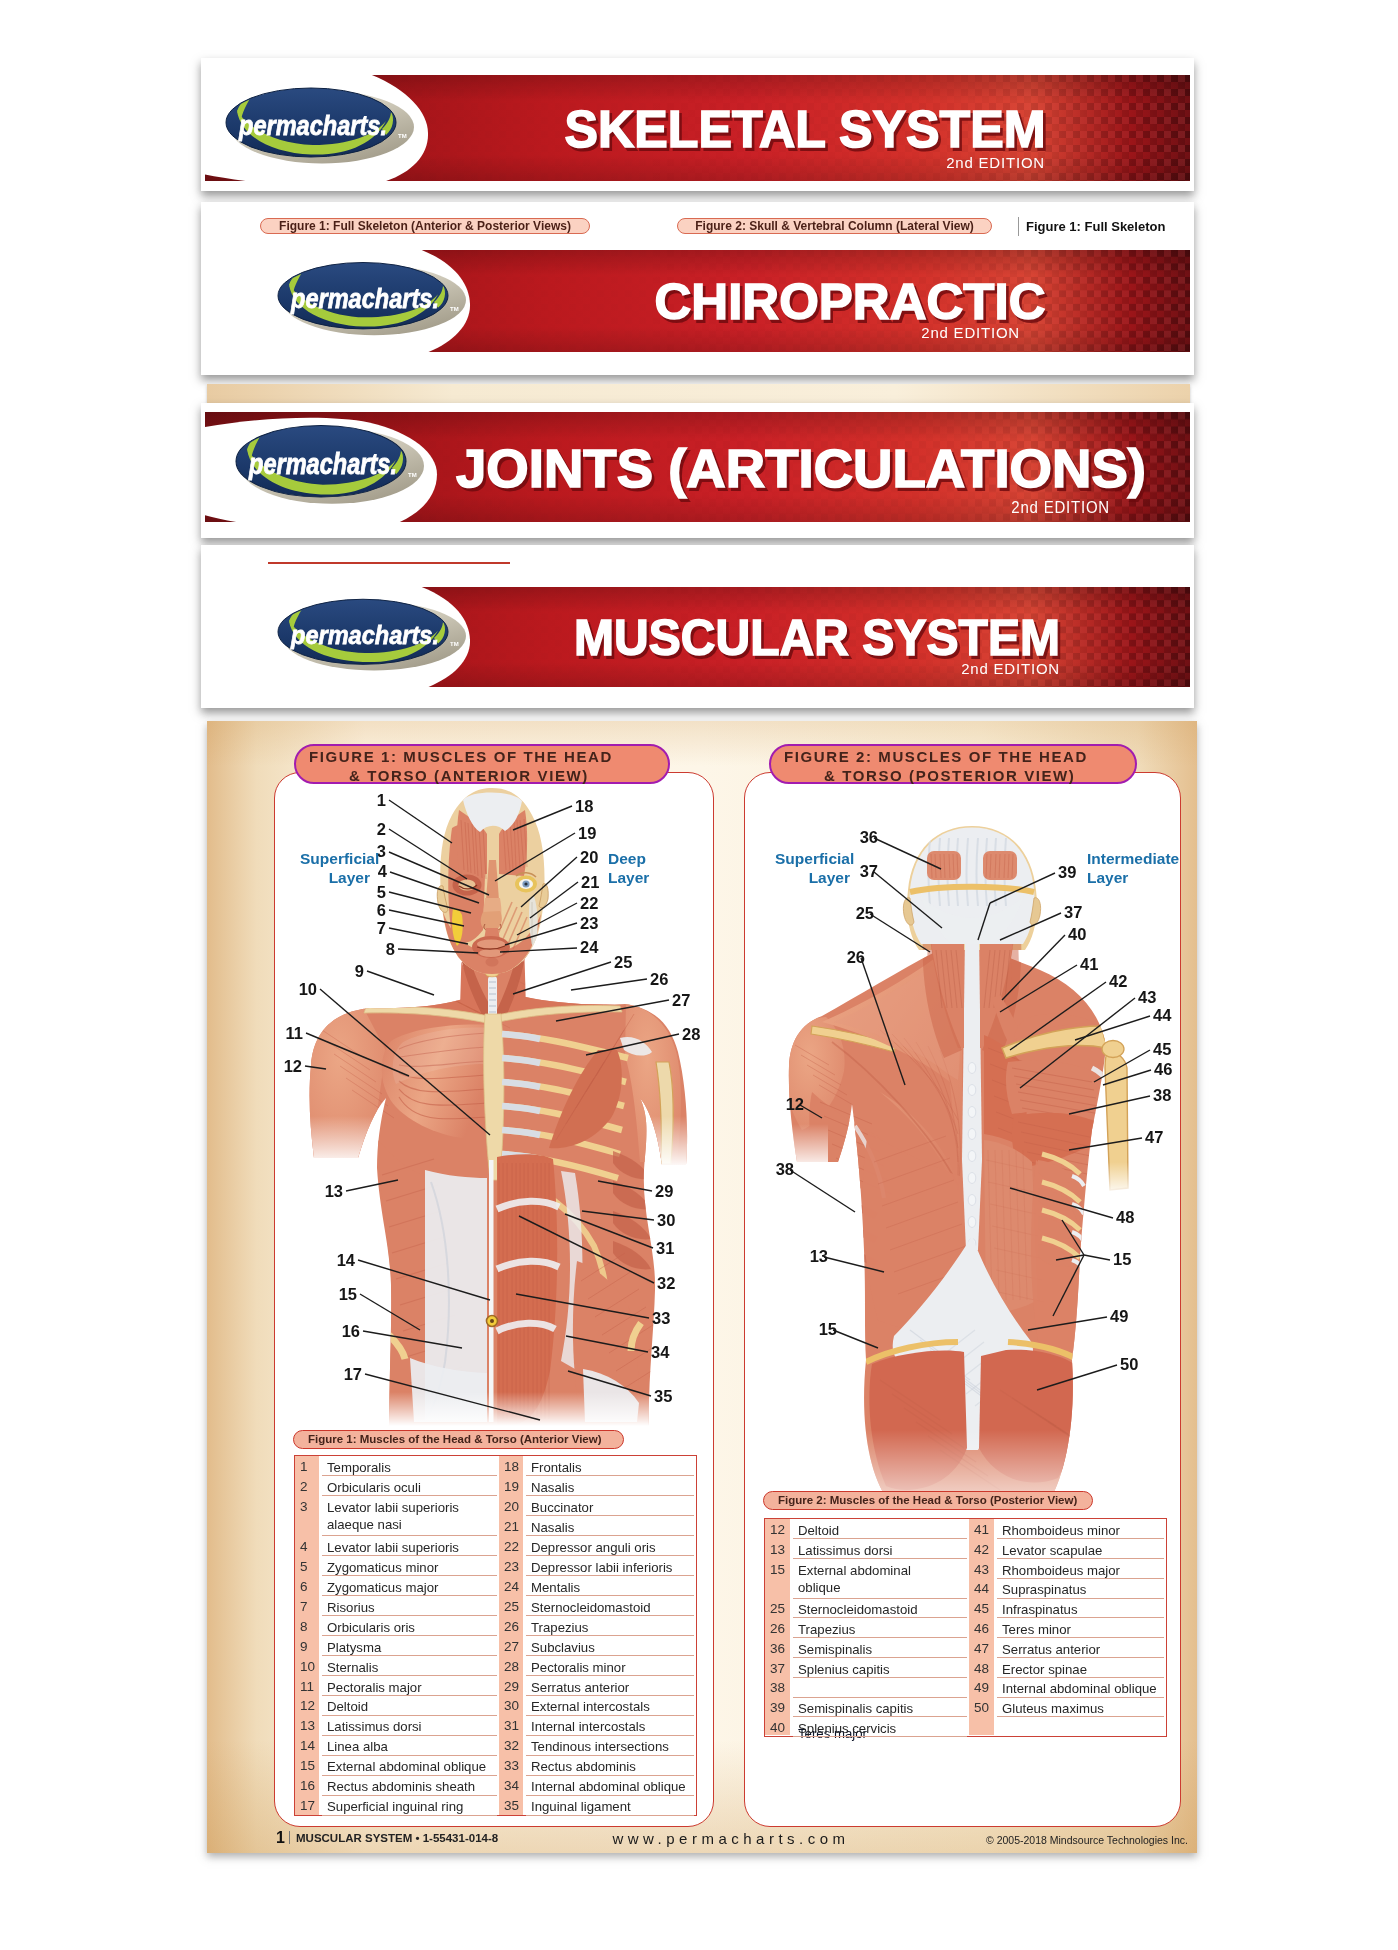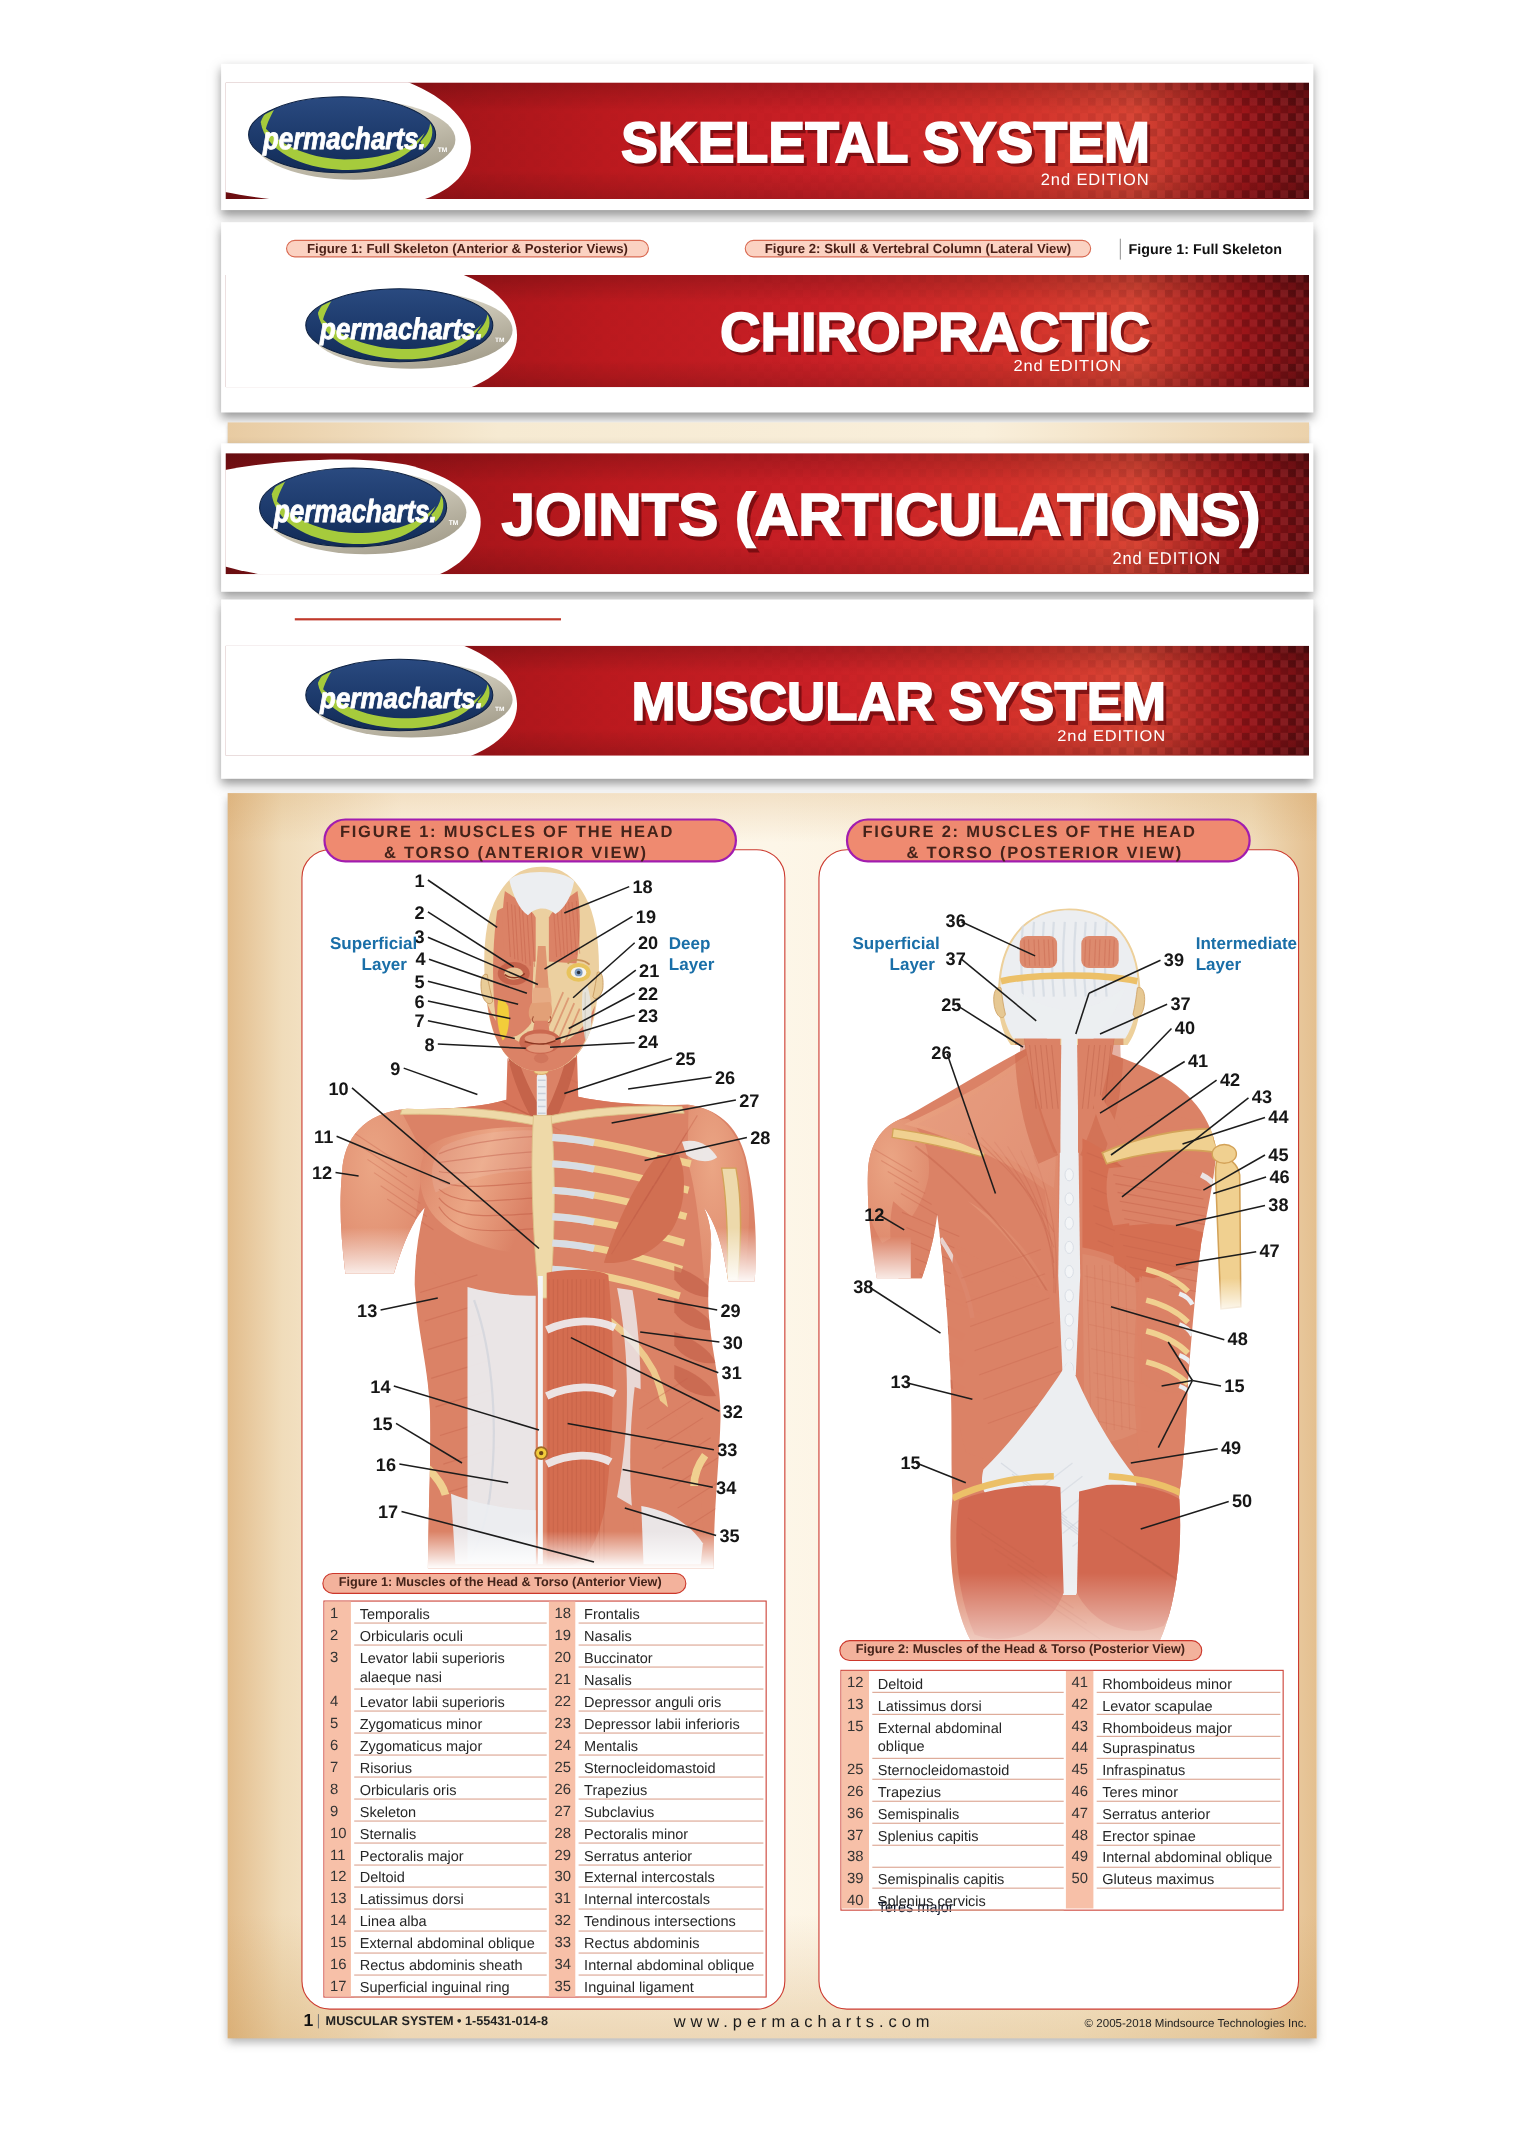--- a/index.html
+++ b/index.html
@@ -869,21 +869,21 @@
       <div style="position:absolute;left:32px;top:2.5px;width:174px;font:13.2px/17px 'Liberation Sans',sans-serif;color:#262626;white-space:nowrap;">Risorius</div>
       <div style="position:absolute;left:27px;bottom:0;width:175px;height:1px;background:#dba390;"></div>
     </div>
     <div style="position:absolute;left:295px;top:1616.1px;width:204px;height:19.9px;z-index:3;">
       <div style="position:absolute;left:5px;top:2.5px;font:13.5px 'Liberation Sans',sans-serif;color:#333;">8</div>
       <div style="position:absolute;left:32px;top:2.5px;width:174px;font:13.2px/17px 'Liberation Sans',sans-serif;color:#262626;white-space:nowrap;">Orbicularis oris</div>
       <div style="position:absolute;left:27px;bottom:0;width:175px;height:1px;background:#dba390;"></div>
     </div>
     <div style="position:absolute;left:295px;top:1636.1px;width:204px;height:19.9px;z-index:3;">
       <div style="position:absolute;left:5px;top:2.5px;font:13.5px 'Liberation Sans',sans-serif;color:#333;">9</div>
-      <div style="position:absolute;left:32px;top:2.5px;width:174px;font:13.2px/17px 'Liberation Sans',sans-serif;color:#262626;white-space:nowrap;">Skeleton</div>
+      <div style="position:absolute;left:32px;top:2.5px;width:174px;font:13.2px/17px 'Liberation Sans',sans-serif;color:#262626;white-space:nowrap;">Platysma</div>
       <div style="position:absolute;left:27px;bottom:0;width:175px;height:1px;background:#dba390;"></div>
     </div>
     <div style="position:absolute;left:295px;top:1656.0px;width:204px;height:19.9px;z-index:3;">
       <div style="position:absolute;left:5px;top:2.5px;font:13.5px 'Liberation Sans',sans-serif;color:#333;">10</div>
       <div style="position:absolute;left:32px;top:2.5px;width:174px;font:13.2px/17px 'Liberation Sans',sans-serif;color:#262626;white-space:nowrap;">Sternalis</div>
       <div style="position:absolute;left:27px;bottom:0;width:175px;height:1px;background:#dba390;"></div>
     </div>
     <div style="position:absolute;left:295px;top:1676.0px;width:204px;height:19.9px;z-index:3;">
       <div style="position:absolute;left:5px;top:2.5px;font:13.5px 'Liberation Sans',sans-serif;color:#333;">11</div>
       <div style="position:absolute;left:32px;top:2.5px;width:174px;font:13.2px/17px 'Liberation Sans',sans-serif;color:#262626;white-space:nowrap;">Pectoralis major</div>

